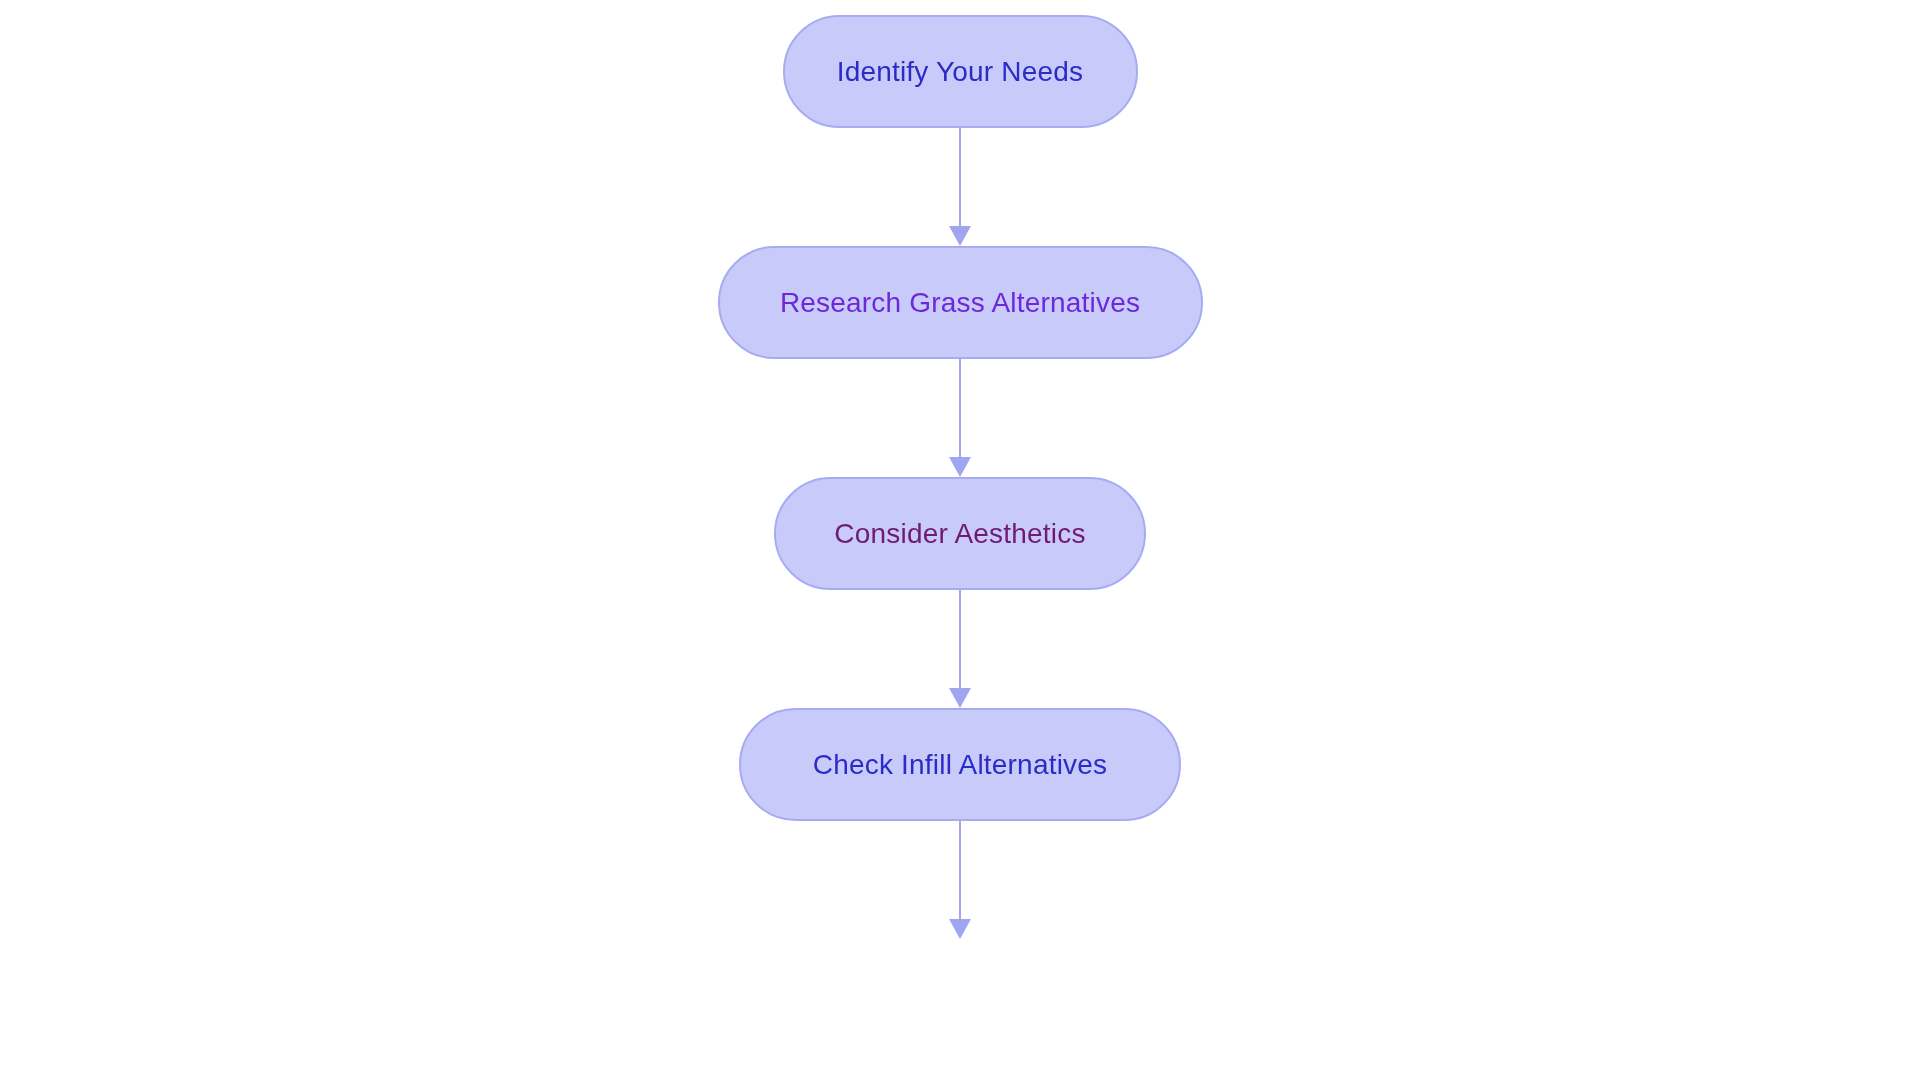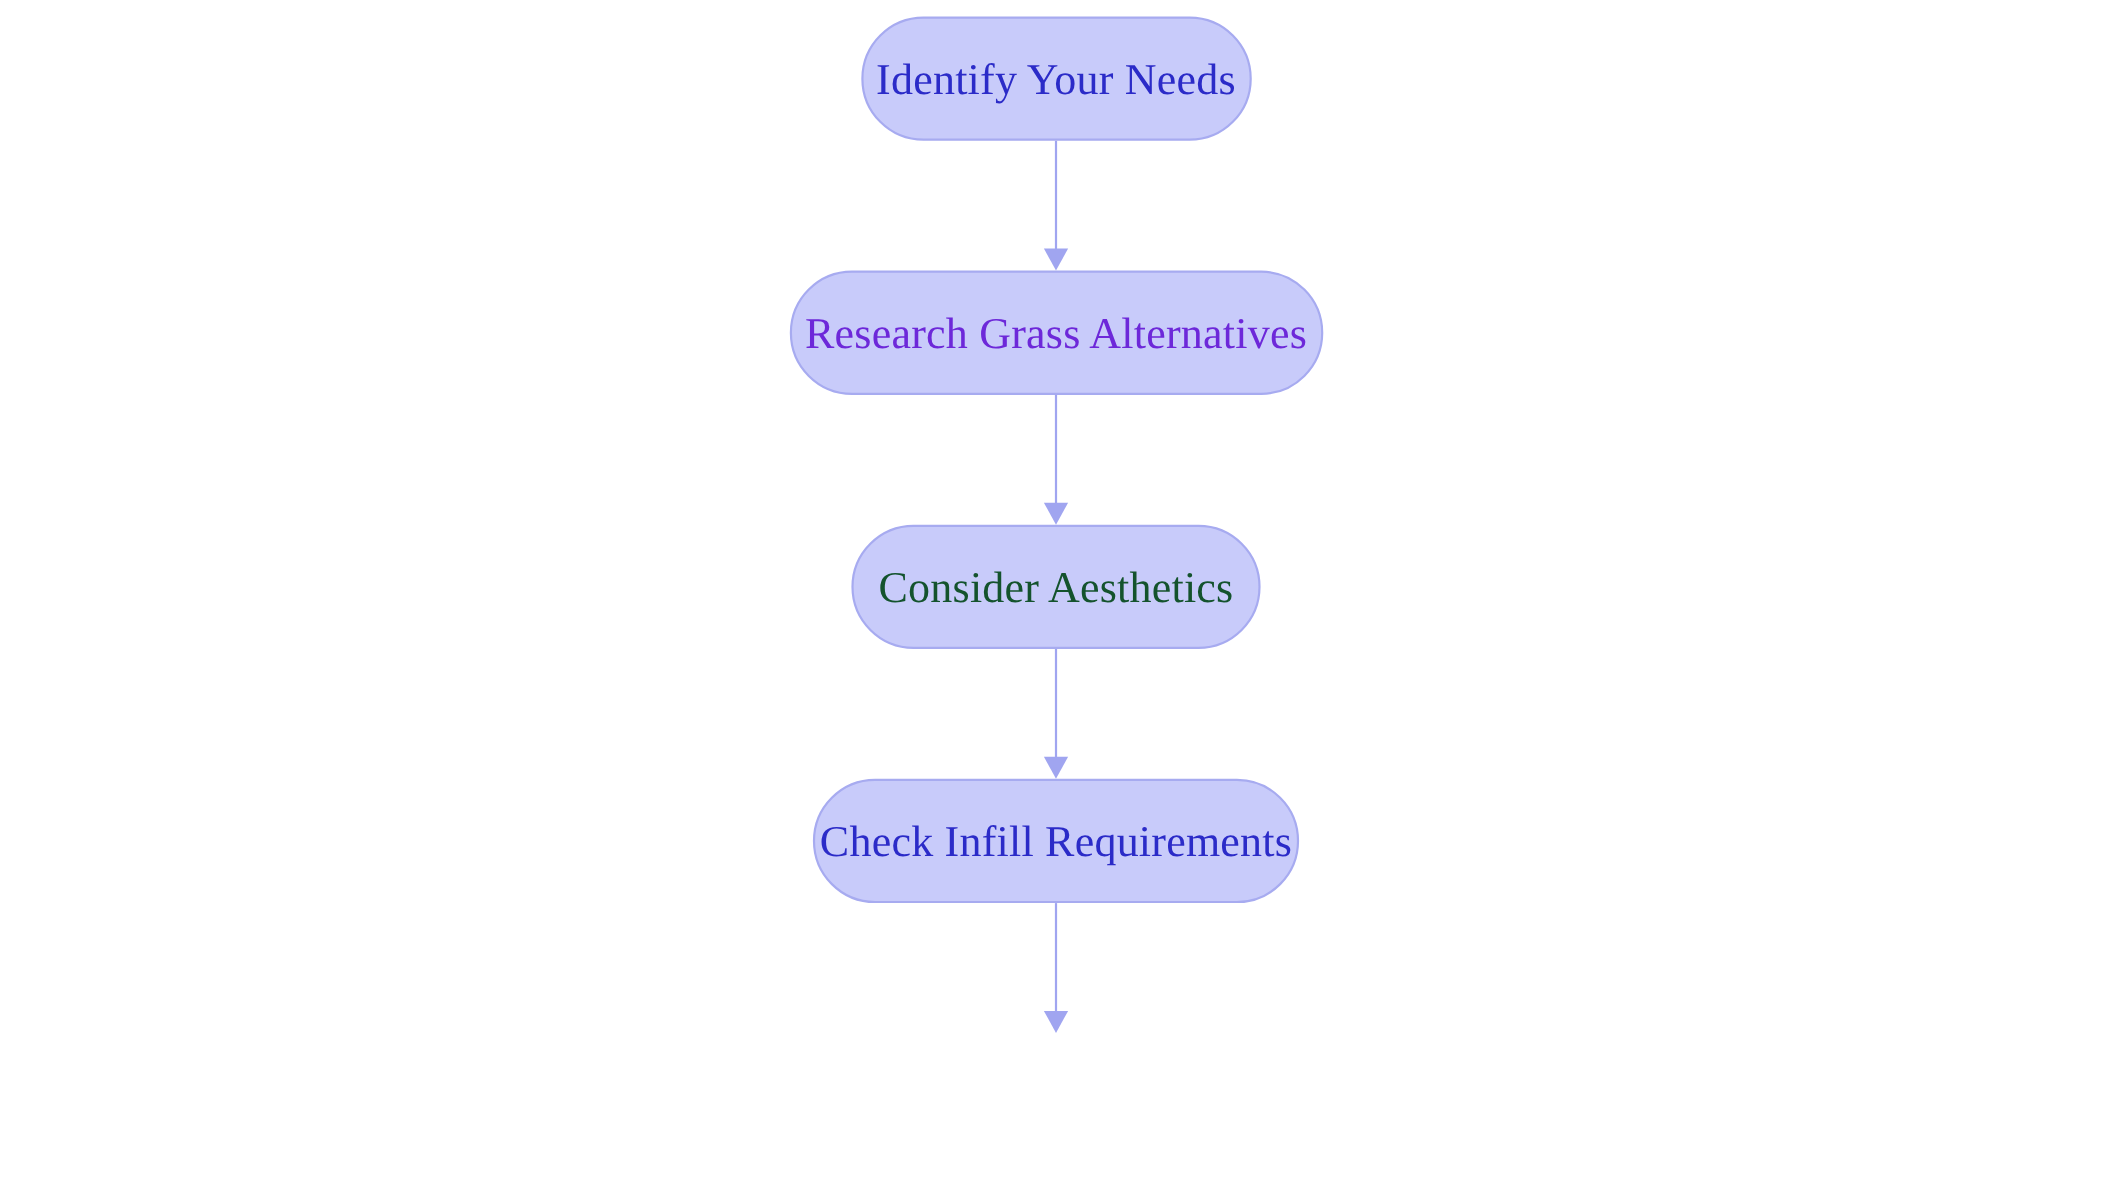--- a/index.html
+++ b/index.html
@@ -42,22 +42,22 @@
     border-radius: 57px;
     background: #C8CBFA;
     border: 2px solid #A7ABF0;
     display: flex;
     align-items: center;
     justify-content: center;
     flex: 0 0 auto;
   }
 
   .node-label {
-    font-family: Liberation Serif, serif;
-    font-size: 40px;
+    font-family: Liberation Sans, sans-serif;
+    font-size: 28px;
     font-weight: 400;
     color: #2B2BC8;
     letter-spacing: 0.2px;
     white-space: nowrap;
     line-height: 1;
     padding: 0 34px;
   }
 
   .connector {
     position: relative;
@@ -106,30 +106,30 @@
     <div class="node" style="width: 485px; background: rgb(200, 203, 250); border-color: rgb(167, 171, 240);">
       <span class="node-label" style="color: #6d28d9;">Research Grass Alternatives</span>
     </div>
 
     <div class="connector">
       <div class="connector-line" style="background: rgb(160, 165, 240);"></div>
       <div class="connector-head" style="border-top-color: rgb(160, 165, 240);"></div>
     </div>
 
     <div class="node" style="width: 372px; background: rgb(200, 203, 250); border-color: rgb(167, 171, 240);">
-      <span class="node-label" style="color: #14532d;">Consider Aesthetics</span>
+      <span class="node-label" style="color: #701a75;">Consider Aesthetics</span>
     </div>
 
     <div class="connector">
       <div class="connector-line" style="background: rgb(160, 165, 240);"></div>
       <div class="connector-head" style="border-top-color: rgb(160, 165, 240);"></div>
     </div>
 
     <div class="node" style="width: 442px; background: rgb(200, 203, 250); border-color: rgb(167, 171, 240);">
-      <span class="node-label" style="color: rgb(43, 43, 200);">Check Infill Requirements</span>
+      <span class="node-label" style="color: rgb(43, 43, 200);">Check Infill Alternatives</span>
     </div>
 
     <div class="connector">
       <div class="connector-line" style="background: rgb(160, 165, 240);"></div>
       <div class="connector-head" style="border-top-color: rgb(160, 165, 240);"></div>
     </div>
 
 
   </div>
 </div>

